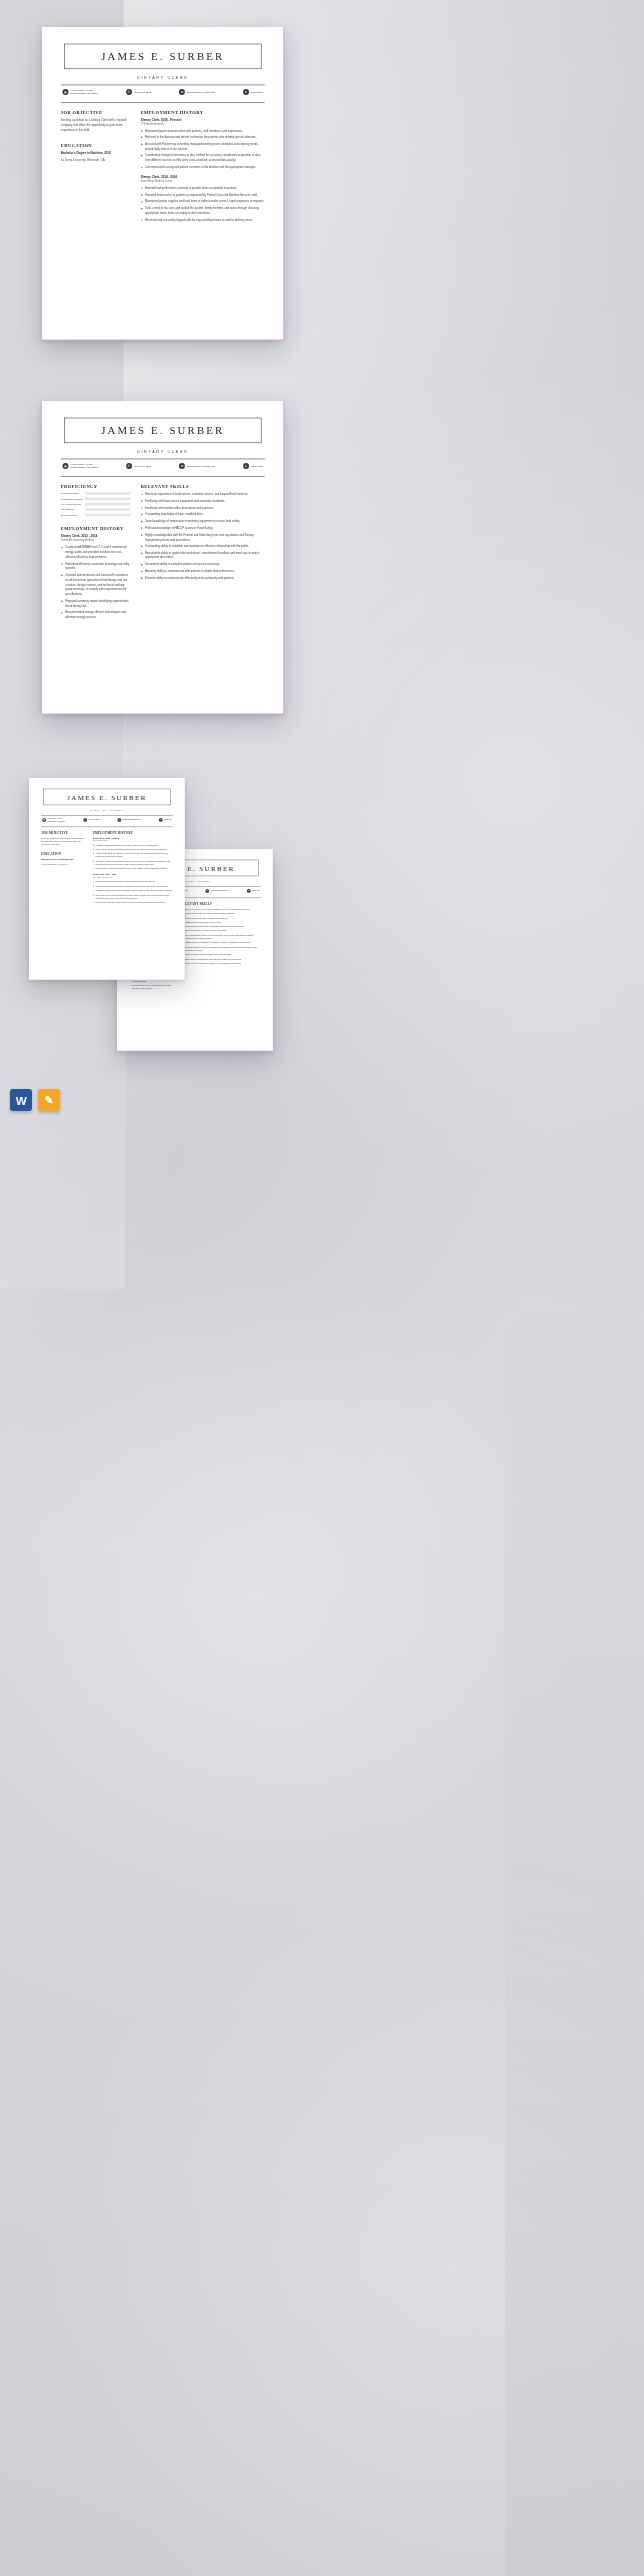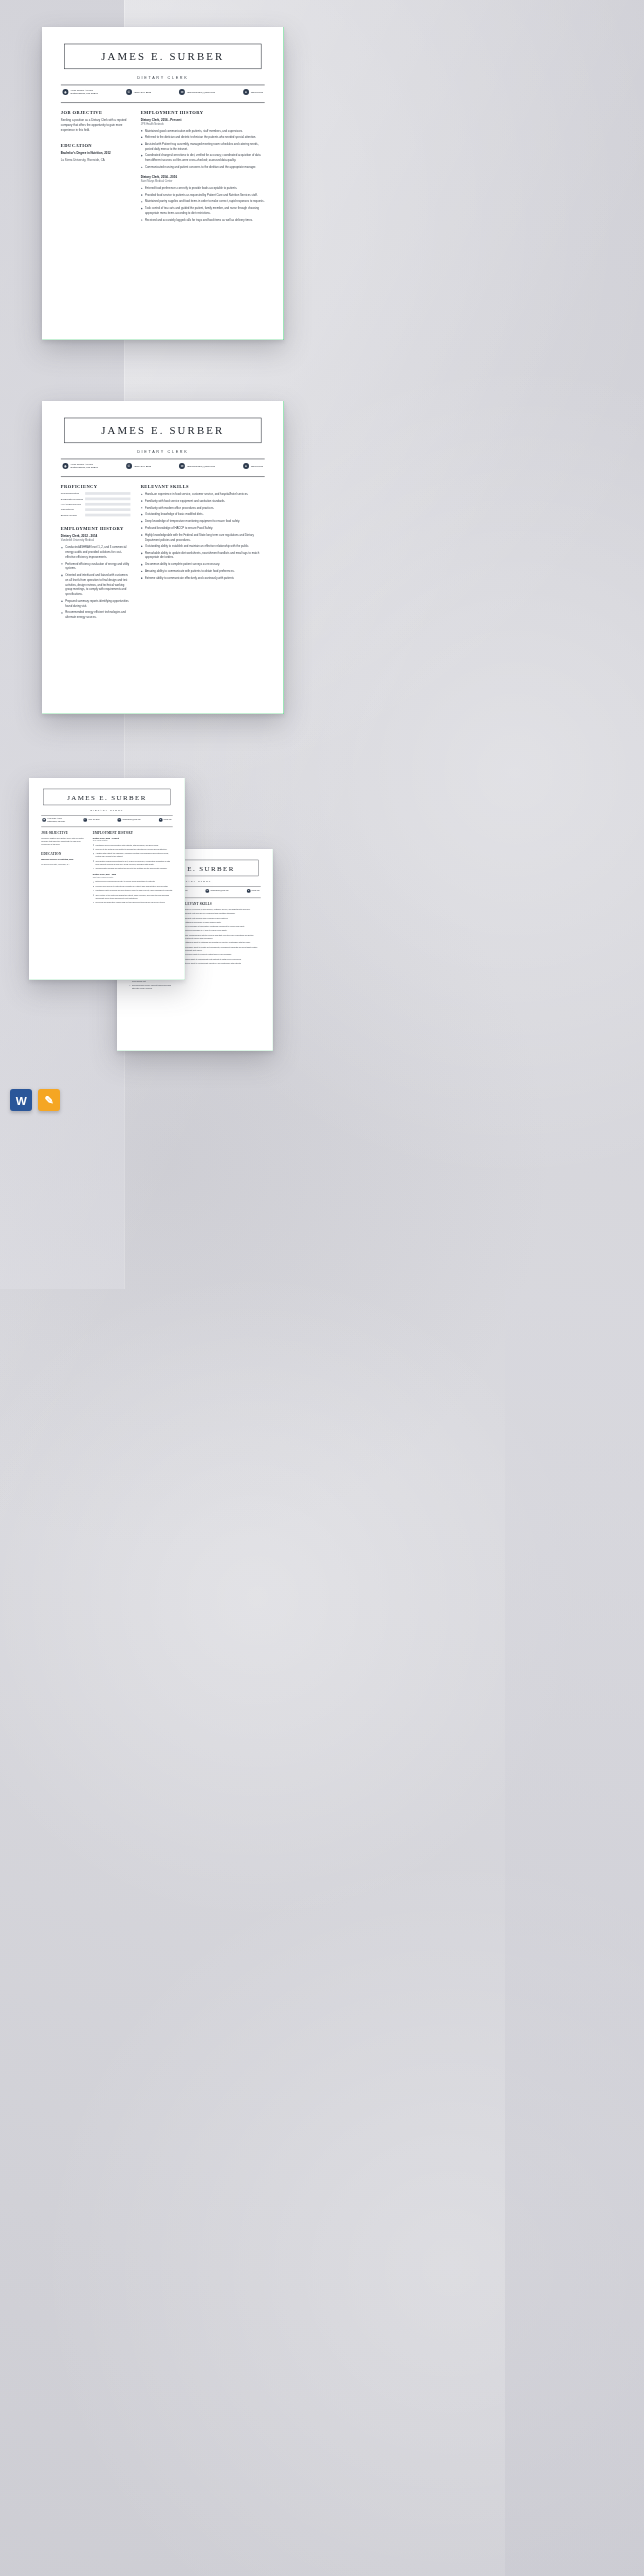--- a/index.html
+++ b/index.html
@@ -39,21 +39,21 @@
   .bg-right-panel {
     position: absolute;
     right: 0; top: 1289px; width: 139px; height: 1287px;
     background: linear-gradient(180deg, rgba(216,216,222,0.6), rgba(200,200,208,0.55));
     pointer-events: none;
   }
 
   
   .sheet {
     position: absolute;
-    background: #22c55e;
+    background: #d946ef;
     box-shadow: 0 10.3px 25px rgba(80,80,90,0.30), 0 1.5px 4.4px rgba(80,80,90,0.18);
   }
 
   
   .resume {
     position: absolute;
     top: 0; left: 0;
     width: 448px;
     height: 580px;
     transform-origin: top left;

